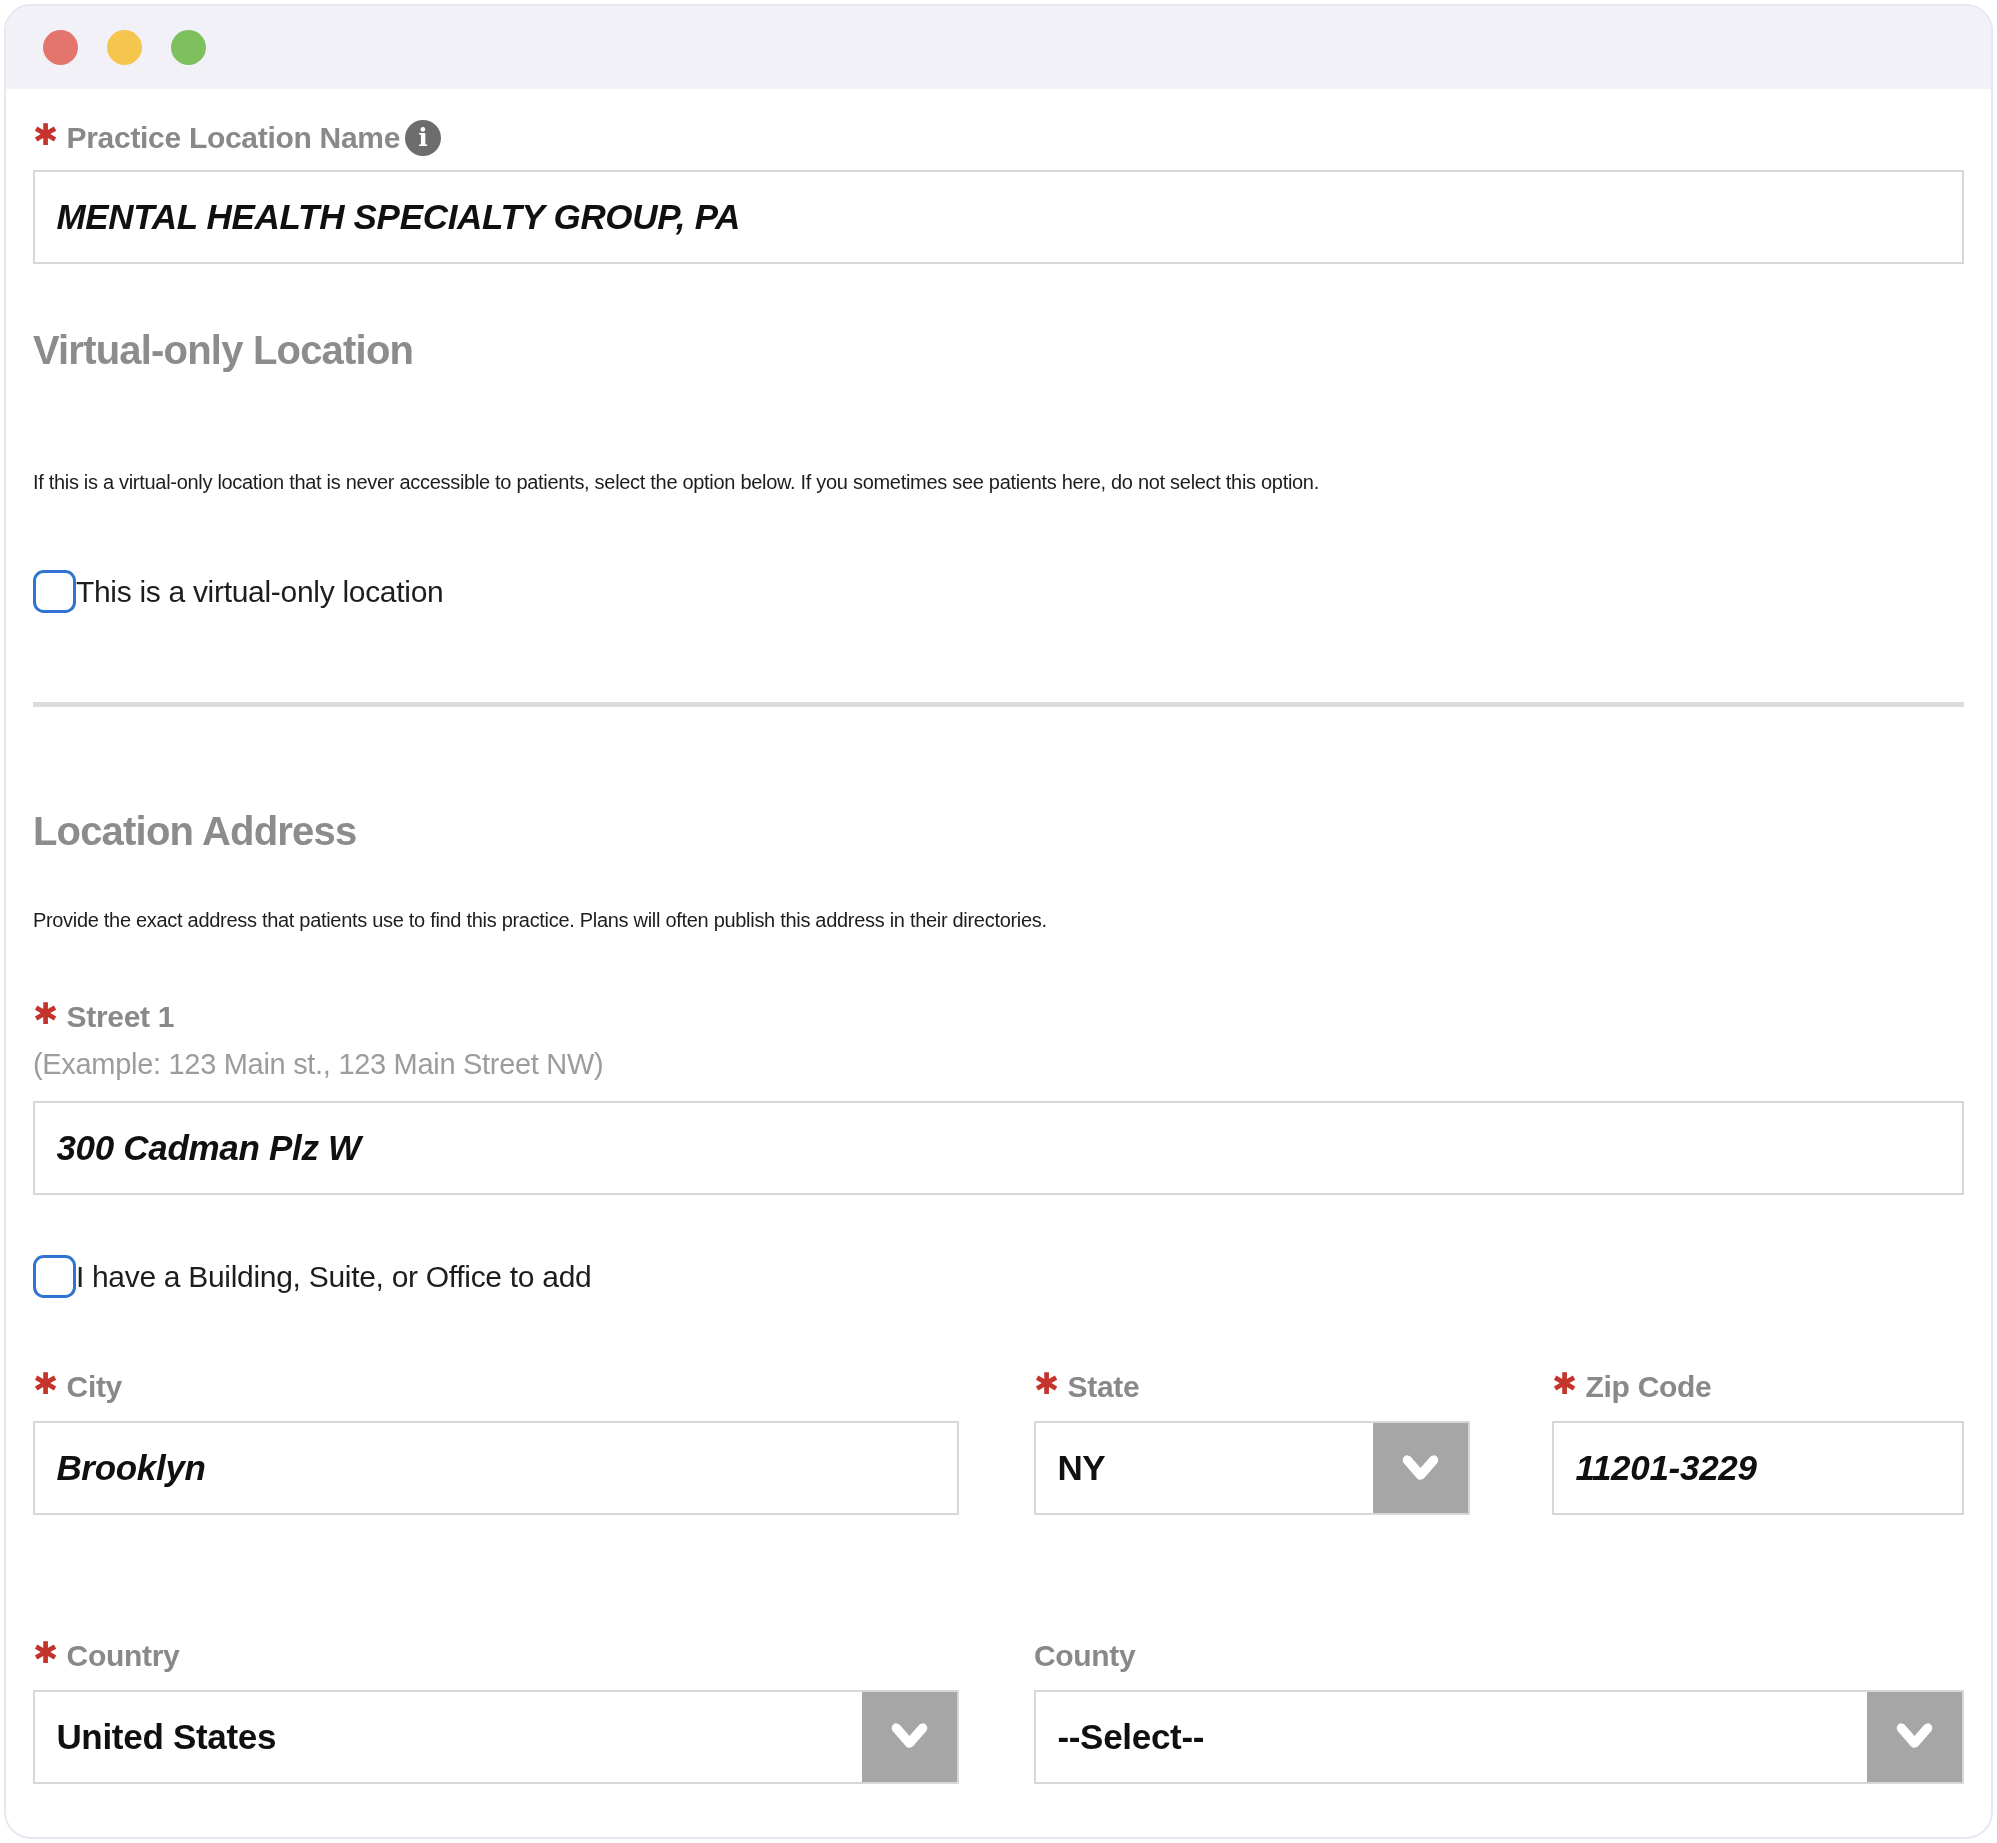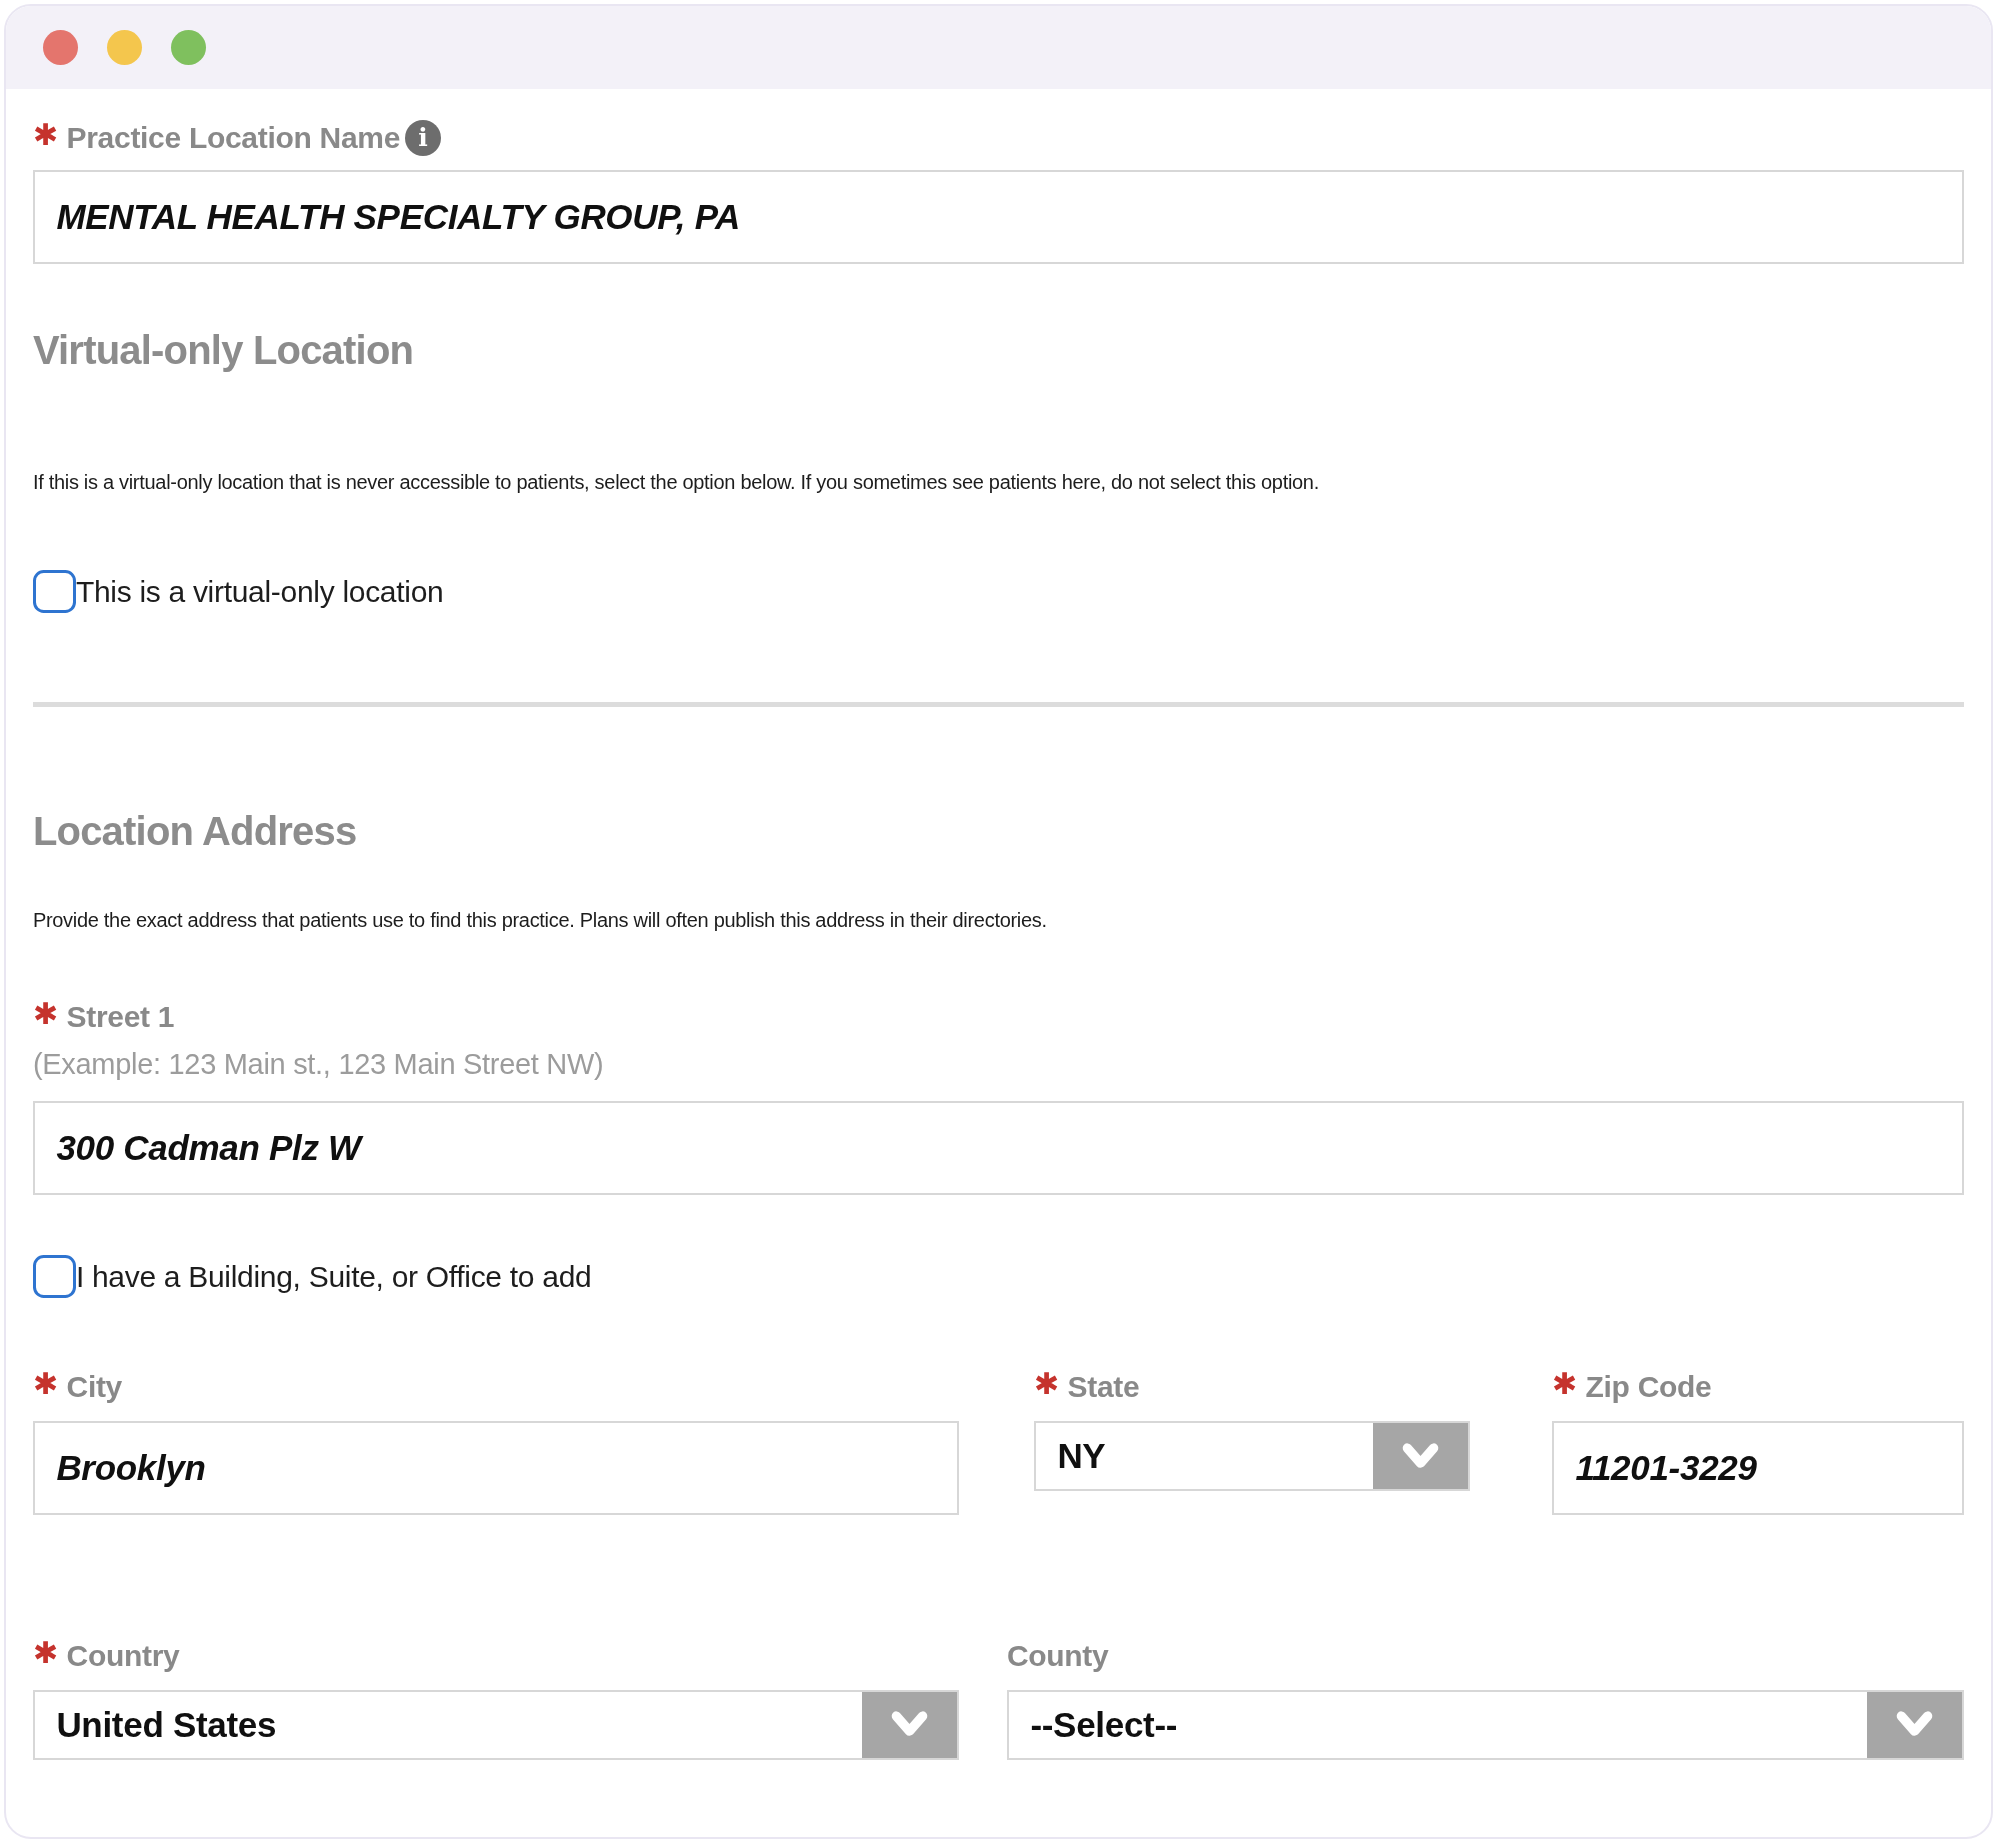--- a/index.html
+++ b/index.html
@@ -50,24 +50,24 @@
     width:43px;height:43px;border:3.9px solid var(--blue);border-radius:10.7px;
     background:#ffffff;flex:0 0 auto;cursor:pointer;
   }
   .checkbox-label{font-size:30px;color:#1d1d1d;line-height:45px;}
   .divider{height:5.9px;background:#dcdcdc;}
   .hint{font-size:29px;color:#9c9c9c;line-height:40px;}
   .fields-row{display:flex;align-items:flex-start;}
   .fg-city,.fg-country{width:926px;}
   .fg-state{width:436px;margin-left:75px;}
   .fg-zip{flex:1;margin-left:82px;}
-  .fg-county{flex:1;margin-left:48px;}
+  .fg-county{flex:1;margin-left:75px;}
   .fg .text-input,.fg .select{margin-top:13.7px;}
   .select{
-    position:relative;height:70px;border:2.9px solid #d7d7d7;background:#fff;cursor:pointer;
+    position:relative;height:94px;border:2.9px solid #d7d7d7;background:#fff;cursor:pointer;
   }
   .select-value{
     position:absolute;left:21.5px;top:50%;transform:translateY(-50%);
     font-size:35px;font-weight:700;color:#101010;white-space:nowrap;
   }
   .select-arrow{
     position:absolute;right:0;top:0;bottom:0;width:95px;background:var(--chev);
     display:flex;align-items:center;justify-content:center;
   }
   

